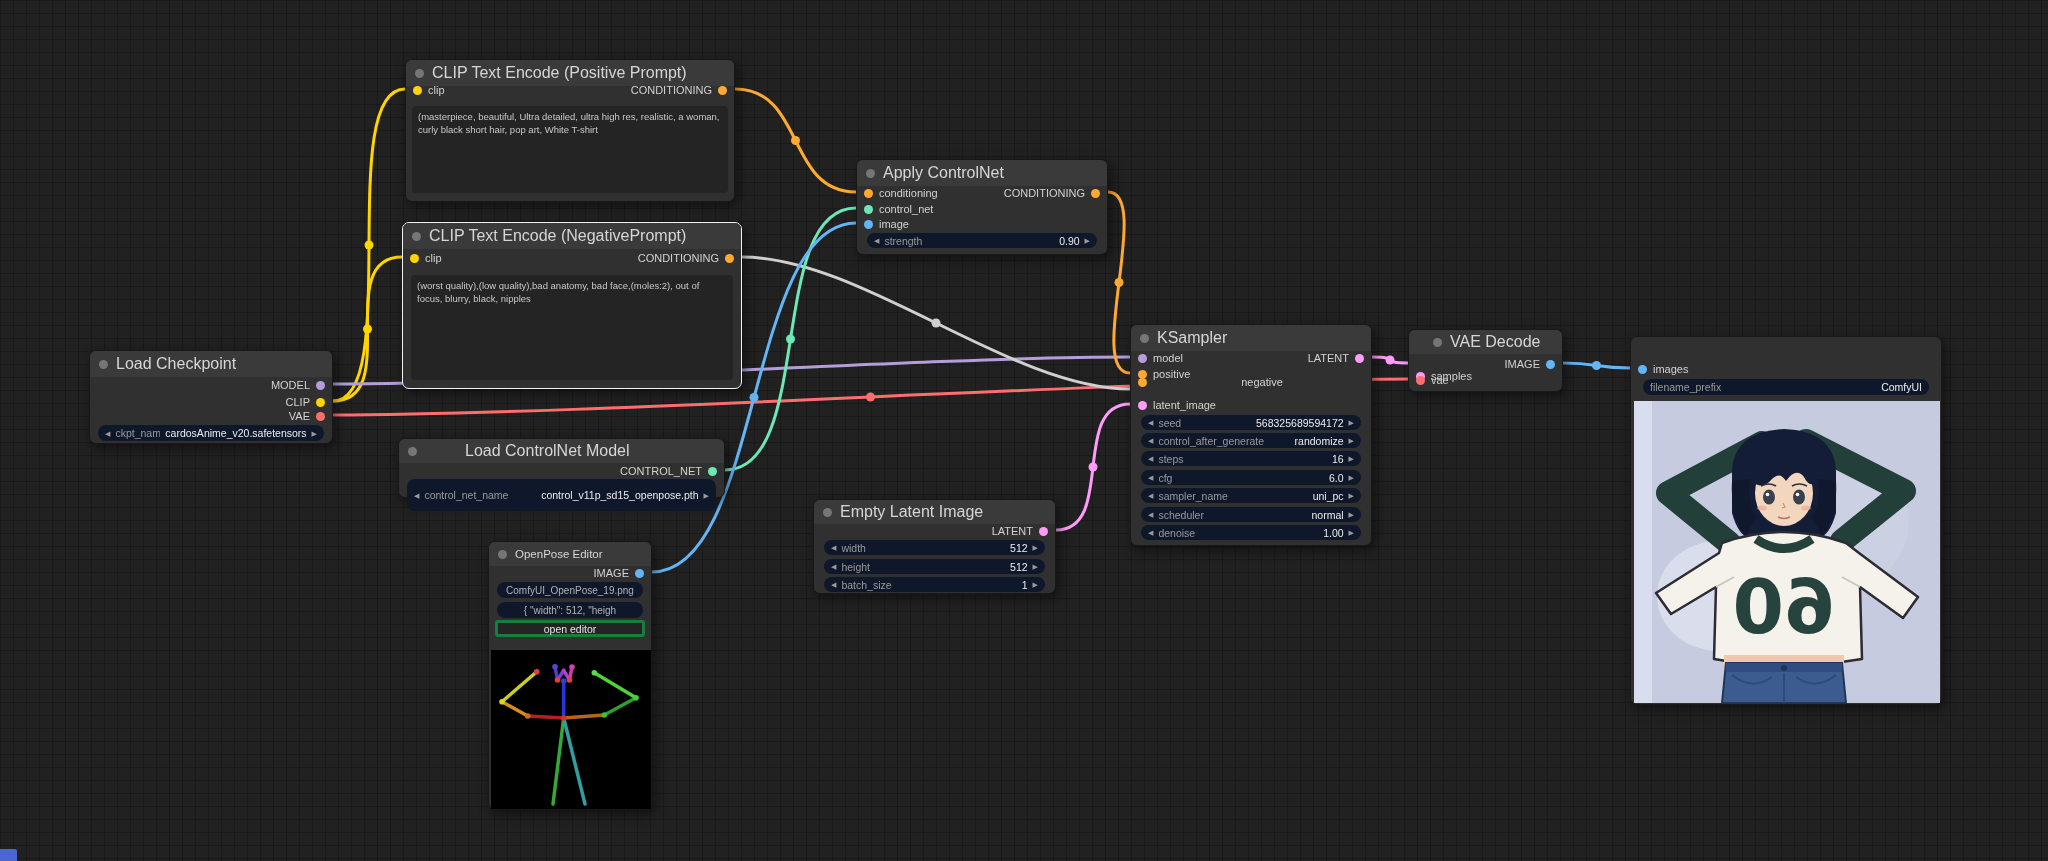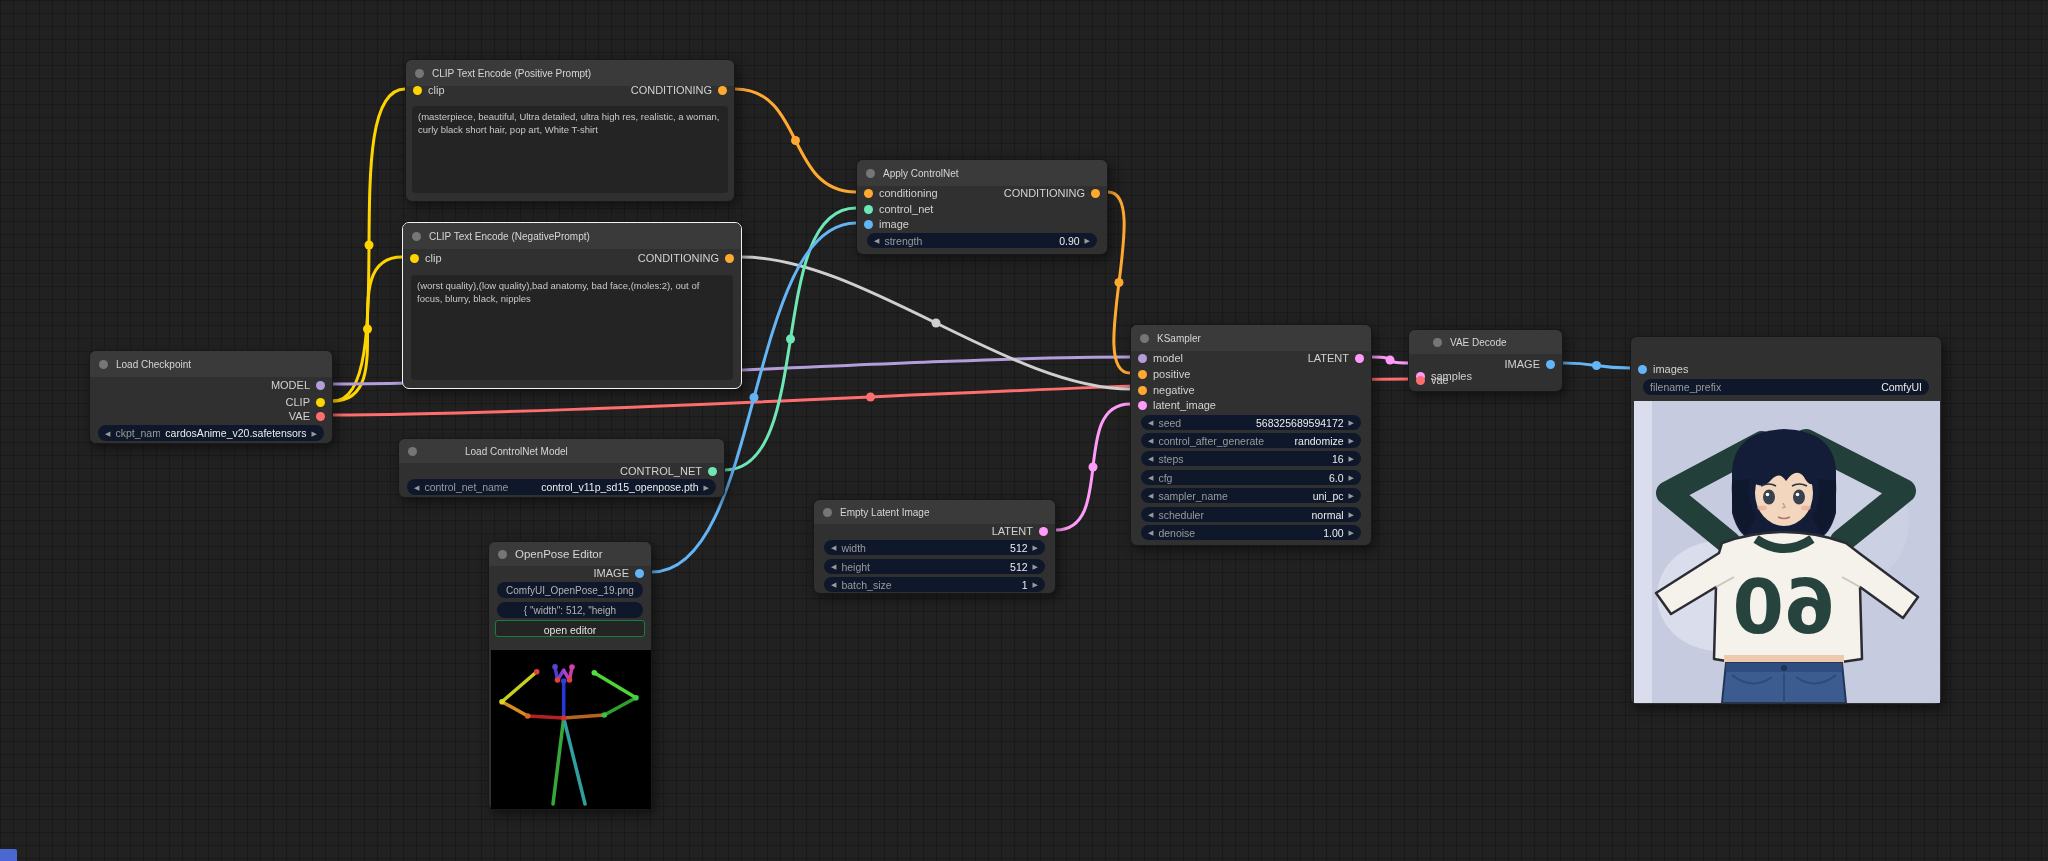--- a/index.html
+++ b/index.html
@@ -6,38 +6,38 @@
   body{width:2048px;height:861px;overflow:hidden;font-family:"Liberation Sans",sans-serif;}
   .canvas{position:relative;width:2048px;height:861px;background-color:#212121;
     background-image:linear-gradient(rgba(0,0,0,.20) 1px,transparent 1px),
                      linear-gradient(90deg,rgba(0,0,0,.20) 1px,transparent 1px);
     background-size:13px 13px;}
   #wires{position:absolute;left:0;top:0;width:2048px;height:861px;z-index:1;}
   .node{position:absolute;z-index:2;background:#303030;border:1px solid #181818;border-radius:7px;
     box-shadow:3px 4px 12px rgba(0,0,0,.5);color:#cccccc;box-sizing:border-box;}
   .node.selected{border:1.5px solid #f2f2f2;}
   .ntitle{height:26px;background:#3a3a3a;border-radius:6px 6px 0 0;display:flex;align-items:center;
-    padding-left:9px;gap:8px;font-size:10px;color:#d6d6d6;}
+    padding-left:9px;gap:8px;font-size:16px;color:#d6d6d6;}
   .tdot{width:9px;height:9px;border-radius:50%;background:#767676;flex:0 0 auto;}
   .row{position:absolute;left:0;right:0;height:16px;font-size:11px;color:#d2d2d2;display:flex;align-items:center;}
   .row .dot{position:absolute;width:9px;height:9px;border-radius:50%;top:3.5px;}
   .row.in .dot{left:7px;}
   .row.in .lbl{margin-left:22px;white-space:nowrap;}
   .row.out{justify-content:flex-end;}
   .row.out .dot{right:7px;}
   .row.out .lbl{margin-right:22px;white-space:nowrap;}
   .c-model{background:#B39DDB;}.c-clip{background:#FFD500;}.c-vae{background:#FF6E6E;}
   .c-cond{background:#FFA931;}.c-cnet{background:#6EE7B7;}.c-img{background:#64B5F6;}.c-lat{background:#FF9CF9;}
   .widget{position:absolute;height:15px;background:#0f172a;border-radius:8px;display:flex;align-items:center;
     font-size:10.5px;color:#9a9a9a;padding:0 7px;gap:5px;box-sizing:border-box;}
   .widget .arrow{font-size:7px;color:#9a9a9a;line-height:1;}
   .widget .wlabel{flex:1;text-align:left;white-space:nowrap;overflow:hidden;}
   .widget .wvalue{color:#ececec;white-space:nowrap;}
   .widget.center{justify-content:center;color:#b3b3b3;}
-  .widget.button{background:#242424;border:1px solid #15803d;border-radius:3px;justify-content:center;color:#e4e4e4;align-items:flex-end;}
+  .widget.button{background:#242424;border:3px solid #15803d;border-radius:3px;justify-content:center;color:#e4e4e4;}
   .ptext{position:absolute;background:#242424;border-radius:4px;color:#c9c9c9;font-size:9.5px;line-height:1.4;
     padding:4px 6px;overflow:hidden;box-sizing:border-box;}
   .pose-box{position:absolute;background:#000;}
   .preview{position:absolute;background:#161616;}
   .corner-badge{position:absolute;left:0;bottom:0;width:17px;height:12px;background:#4a67d2;z-index:3;border-radius:0 2px 0 0;}
 </style>
 </head>
 <body>
 
 <div class="canvas">
@@ -156,21 +156,21 @@
 
   <div class="node" style="left:398px;top:438px;width:327px;height:60px;">
     <div class="ntitle" style="height:24px;gap:48px;">
       <span class="tdot"></span>
       <span>Load ControlNet Model</span>
     </div>
     <div class="row out" style="top:24px;">
       <span class="lbl">CONTROL_NET</span>
       <span class="dot c-cnet"></span>
     </div>
-    <div class="widget" style="left:8px;right:8px;top:40px;height:16px;">
+    <div class="widget" style="left:8px;right:8px;top:40px;height:32px;">
       <span class="arrow">◀</span>
       <span class="wlabel">control_net_name</span>
       <span class="wvalue">control_v11p_sd15_openpose.pth</span>
       <span class="arrow">▶</span>
     </div>
   </div>
 
   <div class="node" style="left:488px;top:541px;width:164px;height:269px;">
     <div class="ntitle" style="height:24px;font-size:11.5px;">
       <span class="tdot"></span>
@@ -259,21 +259,21 @@
       <span class="lbl">model</span>
     </div>
     <div class="row out" style="top:25px;">
       <span class="lbl">LATENT</span>
       <span class="dot c-lat"></span>
     </div>
     <div class="row in" style="top:41px;">
       <span class="dot c-cond"></span>
       <span class="lbl">positive</span>
     </div>
-    <div class="row in" style="top:57px;">
+    <div class="row in" style="top:49px;justify-content:center;">
       <span class="dot c-cond"></span>
       <span class="lbl">negative</span>
     </div>
     <div class="row in" style="top:72px;">
       <span class="dot c-lat"></span>
       <span class="lbl">latent_image</span>
     </div>
     <div class="widget" style="left:10px;right:10px;top:90px;">
       <span class="arrow">◀</span>
       <span class="wlabel">seed</span>

